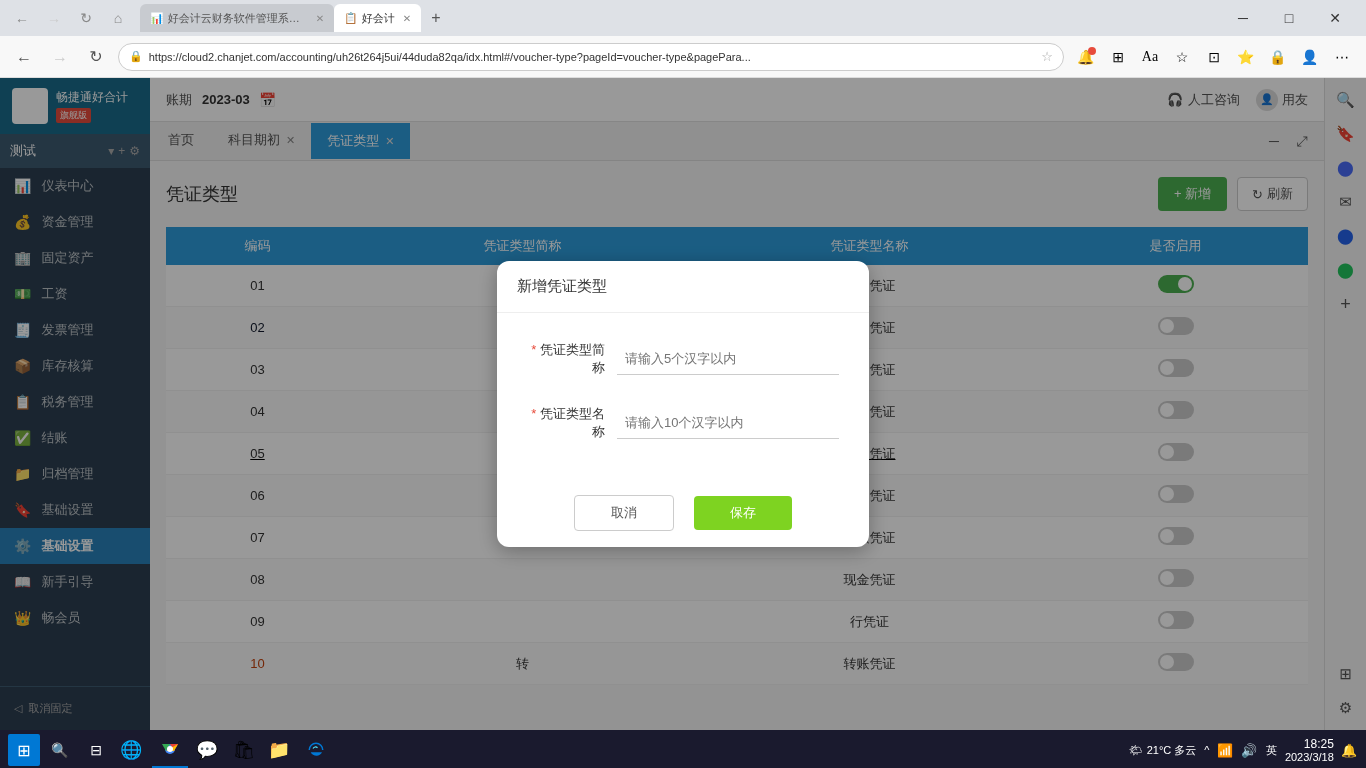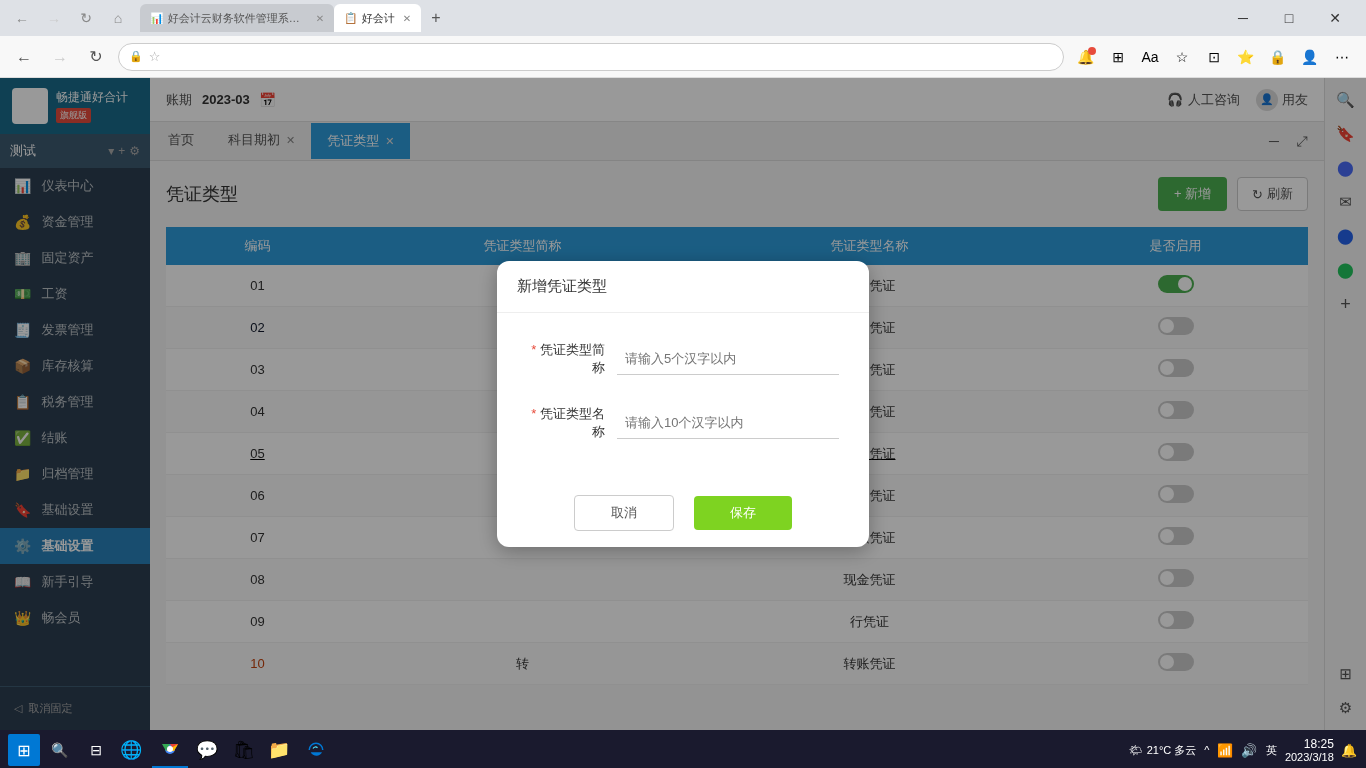--- a/index.html
+++ b/index.html
@@ -34,28 +34,29 @@
     <div style="width:46px;height:36px;display:flex;align-items:center;justify-content:center;cursor:pointer;color:#333;font-size:14px;">✕</div>
   </div>
 </div>
 
 <div style="background:#f8f8f8;height:42px;display:flex;align-items:center;padding:0 10px;gap:8px;border-bottom:1px solid #ddd;">
   <div style="width:28px;height:28px;display:flex;align-items:center;justify-content:center;font-size:16px;cursor:pointer;color:#555;border-radius:50%;">←</div>
   <div style="width:28px;height:28px;display:flex;align-items:center;justify-content:center;font-size:16px;cursor:pointer;color:#ccc;border-radius:50%;">→</div>
   <div style="width:28px;height:28px;display:flex;align-items:center;justify-content:center;font-size:16px;cursor:pointer;color:#555;border-radius:50%;">↻</div>
   <div style="flex:1;height:28px;background:#fff;border:1px solid #ccc;border-radius:14px;display:flex;align-items:center;padding:0 10px;gap:6px;">
     <span style="font-size:11px;color:#666;">🔒</span>
+    <span style="flex:1;font-size:11px;color:#333;overflow:hidden;white-space:nowrap;">https://cloud2.chanjet.com/accounting/uh26t264j5ui/44duda82qa/idx.html#/voucher-type?pageId=voucher-type&amp;pagePara...</span>
     <span style="font-size:13px;color:#aaa;cursor:pointer;">☆</span>
   </div>
   <div style="display:flex;gap:4px;">
     <div style="width:28px;height:28px;display:flex;align-items:center;justify-content:center;cursor:pointer;font-size:14px;color:#555;position:relative;">
       🔔<span style="position:absolute;top:4px;right:4px;width:8px;height:8px;background:#e74c3c;border-radius:50%;"></span>
     </div>
     <div style="width:28px;height:28px;display:flex;align-items:center;justify-content:center;cursor:pointer;font-size:14px;">⊞</div>
-    <div style="width:28px;height:28px;display:flex;align-items:center;justify-content:center;cursor:pointer;font-size:14px;">Aa</div>
+    <div style="width:28px;height:28px;display:flex;align-items:center;justify-content:center;cursor:pointer;font-size:14px;font-family:Liberation Serif, serif;">Aa</div>
     <div style="width:28px;height:28px;display:flex;align-items:center;justify-content:center;cursor:pointer;font-size:14px;">☆</div>
     <div style="width:28px;height:28px;display:flex;align-items:center;justify-content:center;cursor:pointer;font-size:14px;">⊡</div>
     <div style="width:28px;height:28px;display:flex;align-items:center;justify-content:center;cursor:pointer;font-size:14px;">⭐</div>
     <div style="width:28px;height:28px;display:flex;align-items:center;justify-content:center;cursor:pointer;font-size:14px;">🔒</div>
     <div style="width:28px;height:28px;display:flex;align-items:center;justify-content:center;cursor:pointer;font-size:14px;">👤</div>
     <div style="width:28px;height:28px;display:flex;align-items:center;justify-content:center;cursor:pointer;font-size:14px;">⋯</div>
   </div>
 </div>
 
 <div style="display:flex;height:652px;">

